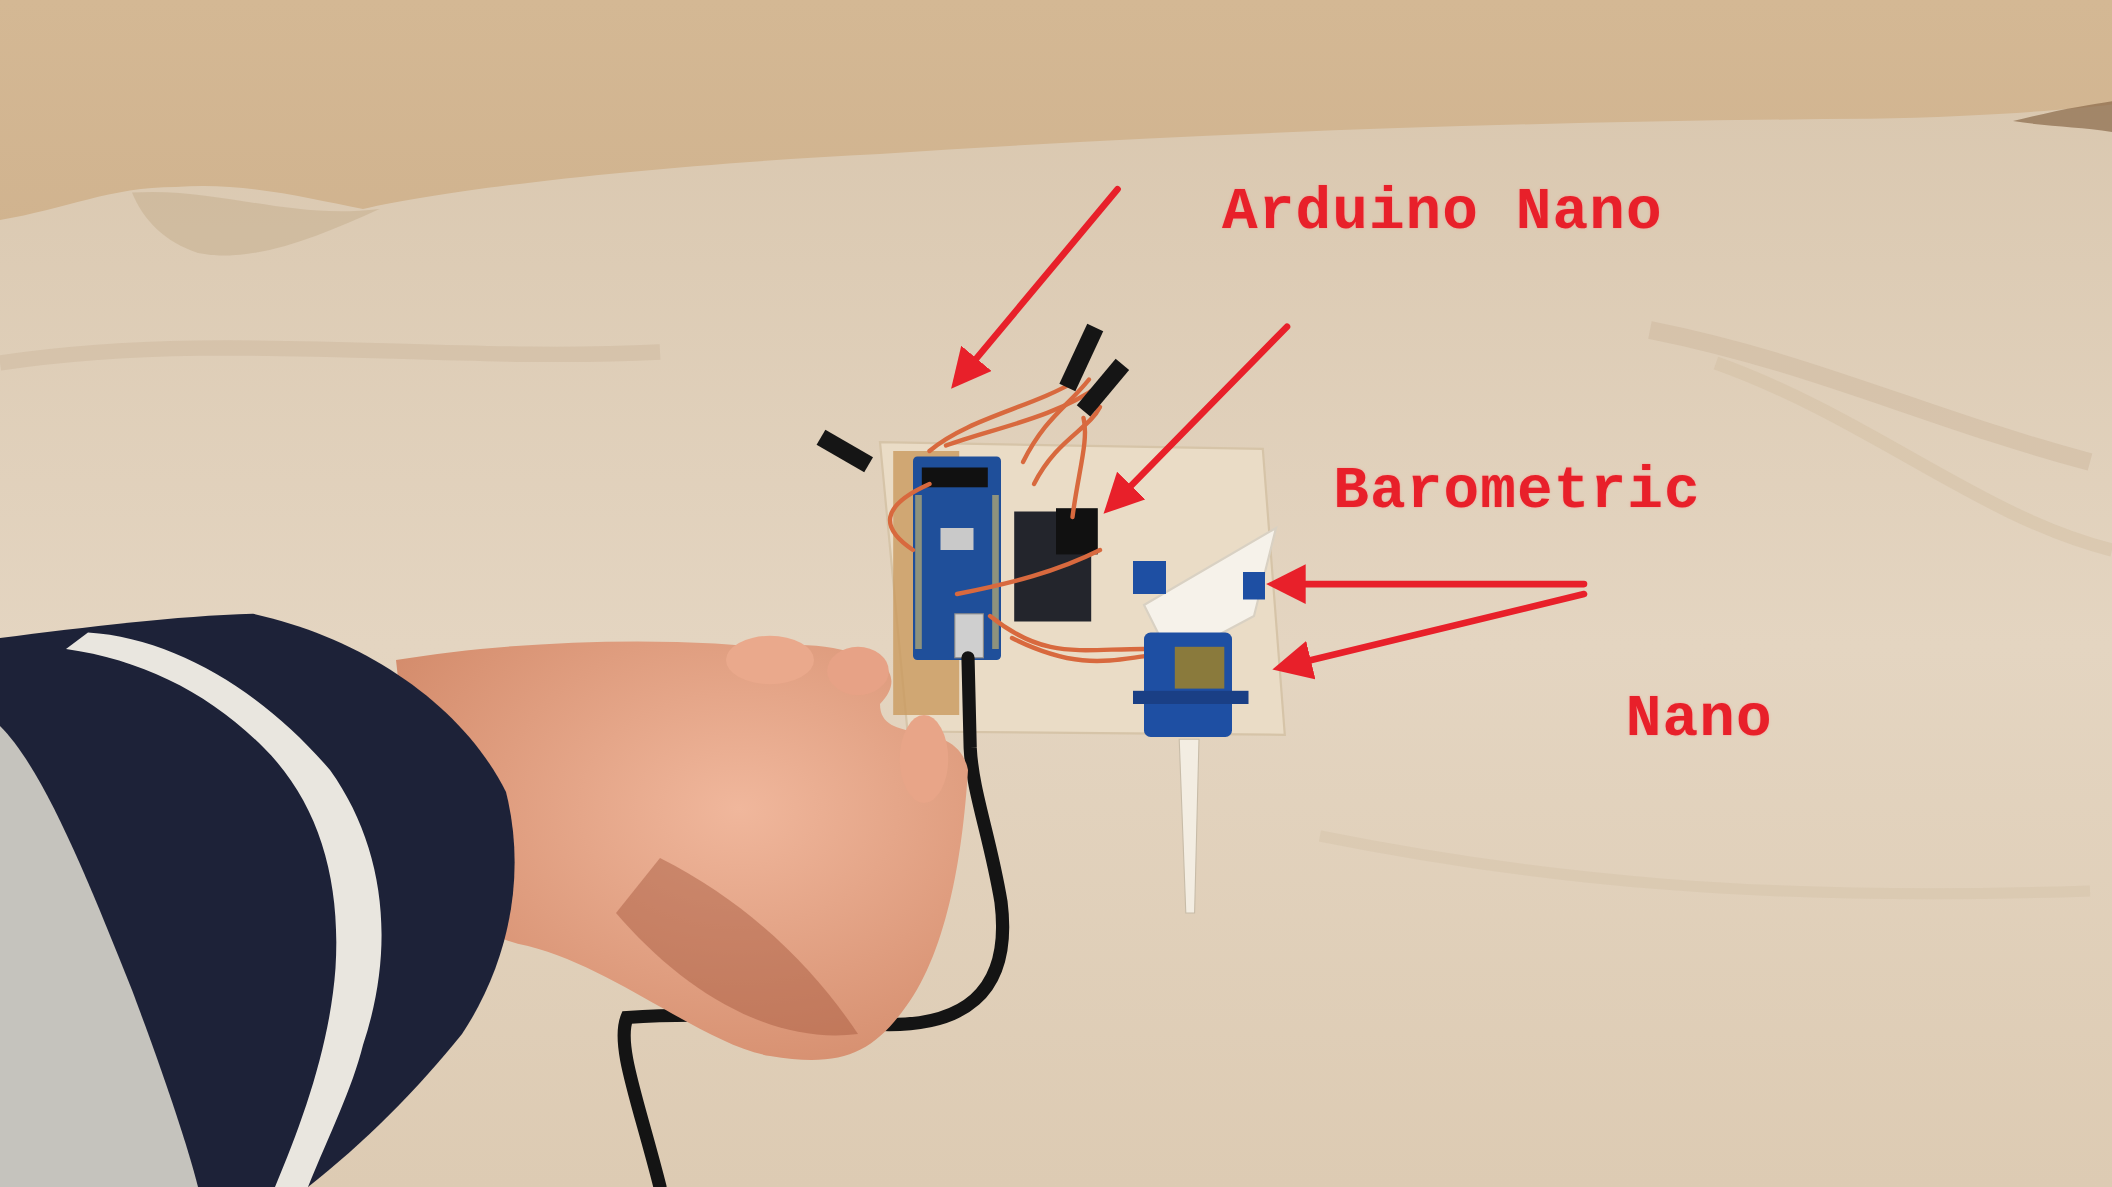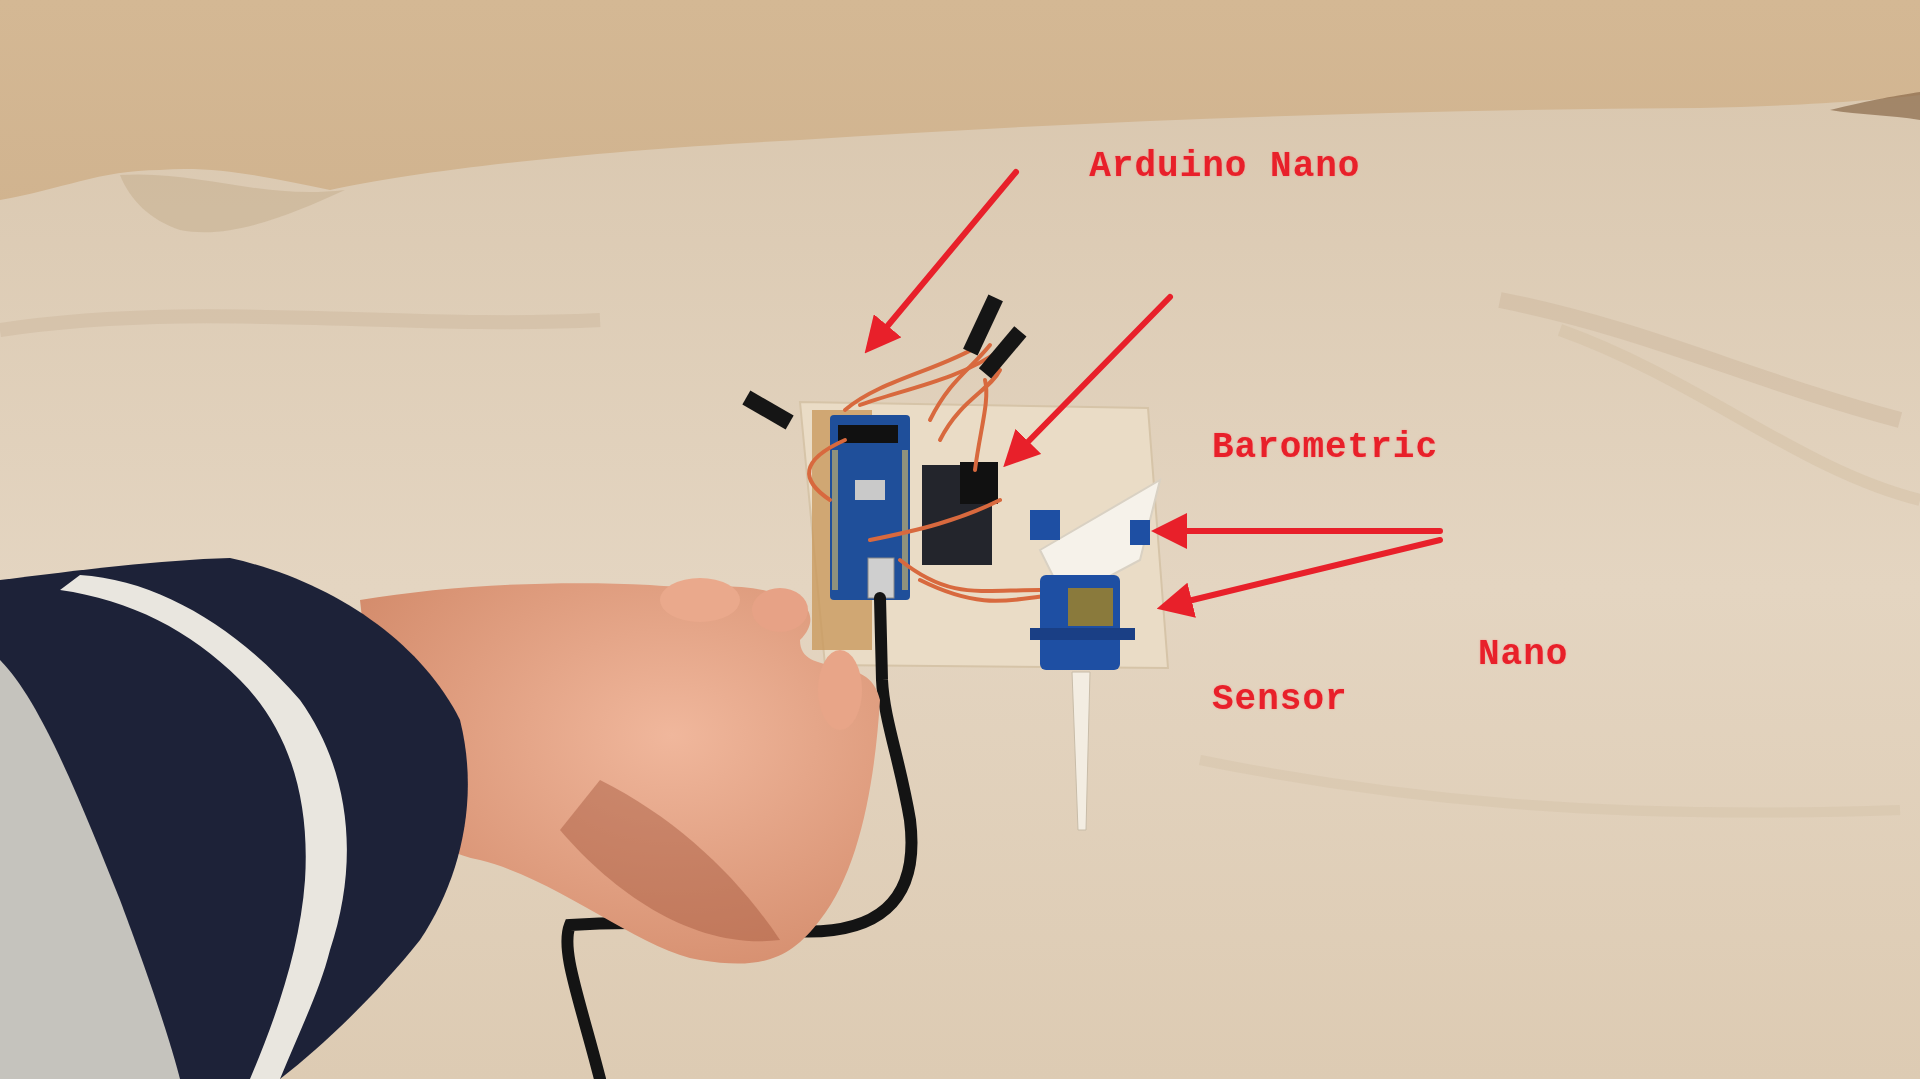--- a/index.html
+++ b/index.html
@@ -2,21 +2,21 @@
 <html><head>
 <meta charset="utf-8">
 <style>
   html, body { margin: 0; padding: 0; }
   body { width: 1920px; height: 1079px; overflow: hidden; background: #c9ad8c; position: relative; }
   .scene { position: absolute; left: 0; top: 0; width: 1920px; height: 1079px; }
   .label {
     position: absolute;
     font-family: "Liberation Mono", "DejaVu Sans Mono", monospace;
     font-weight: bold;
-    font-size: 36px;
+    font-size: 54px;
     line-height: 1;
     letter-spacing: 1px;
     white-space: pre;
     text-shadow: 0 0 2px rgba(255,120,120,0.6);
   }
 </style>
 </head>
 <body>
 
 <svg class="scene" viewBox="0 0 1920 1079" xmlns="http://www.w3.org/2000/svg">
@@ -113,18 +113,17 @@
     <line x1="1440" y1="540" x2="1180" y2="603" marker-end="url(#arrowHead)"></line>
   </g>
 </svg>
 
 <div class="label" style="left:1044px; top:113px; color:#e8202a;">
   <span>Arduino Nano</span>
 </div>
 
 <div class="label" style="left:1212px; top:238px; color:#e8202a; line-height:84px;">
   <div>Barometric</div>
-  <div>Sensor</div>
 </div>
 
 <div class="label" style="left:1478px; top:470px; color:#e8202a; line-height:74px;">
   <div>Nano</div>
 </div>
 
 </body></html>

